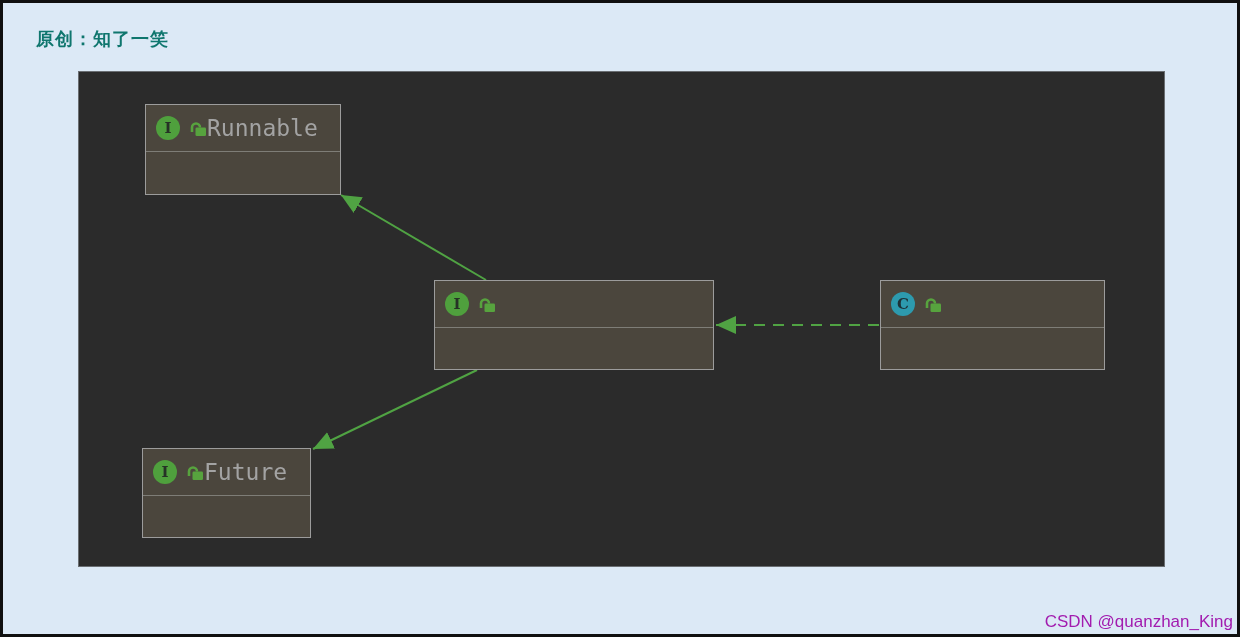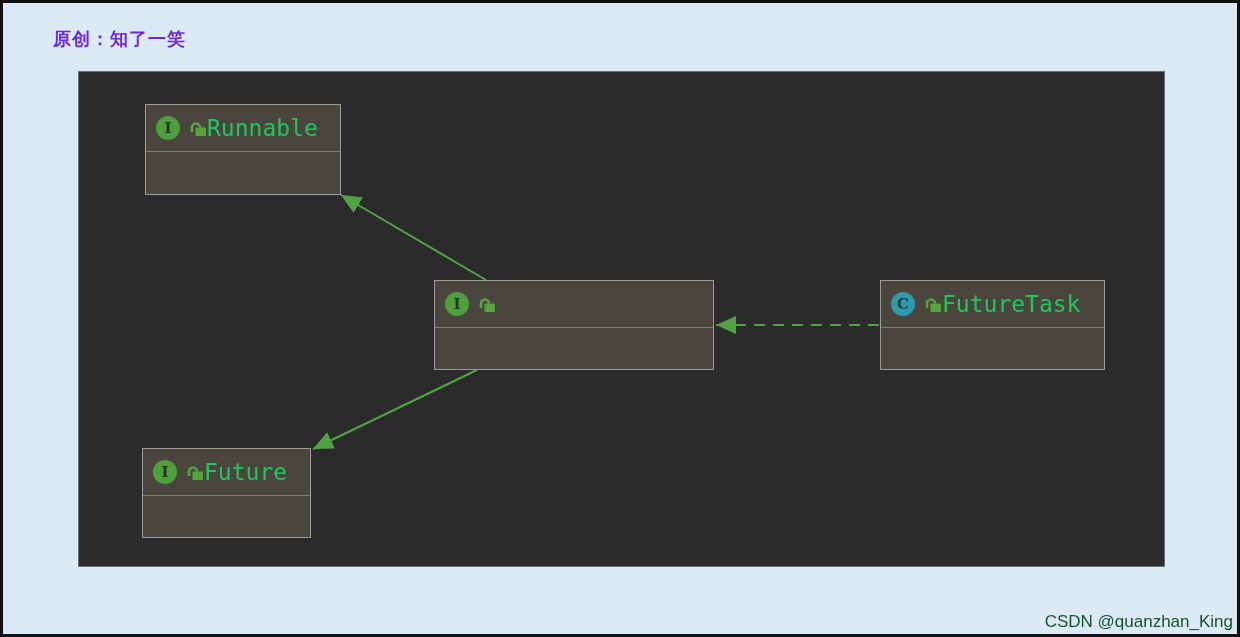--- a/index.html
+++ b/index.html
@@ -8,25 +8,25 @@
     width: 1240px;
     height: 637px;
     box-sizing: border-box;
     border: 3px solid #101010;
     background: #dce9f6;
     overflow: hidden;
     font-family: "Liberation Sans", sans-serif;
   }
   .author-label {
     position: absolute;
-    left: 50px;
+    left: 33px;
     top: 24px;
     font-size: 18px;
     font-weight: bold;
-    color: #6d28d9;
+    color: #0f766e;
     letter-spacing: 1px;
   }
   .diagram-panel {
     position: absolute;
     left: 75px;
     top: 68px;
     width: 1087px;
     height: 496px;
     background: #2b2b2b;
     border: 1px solid #6a6e72;
@@ -76,30 +76,30 @@
     flex: 0 0 24px;
   }
   .type-icon.iface { background: #4fa03d; }
   .type-icon.klass { background: #2d9aae; color: #1d3238; }
   .lock-icon { margin-left: 9px; flex: 0 0 18px; height: 18px; }
   .node-label {
     flex: 1;
     text-align: center;
     font-family: "DejaVu Sans Mono", monospace;
     font-size: 23px;
-    color: #22c55e;
+    color: #a3a3a3;
     padding-right: 28px;
     white-space: nowrap;
   }
   .watermark {
     position: absolute;
     right: 4px;
     bottom: 2px;
     font-size: 17px;
-    color: #14532d;
+    color: #a21caf;
   }
 </style>
 </head>
 <body>
 
 <div class="page">
 
   <div class="author-label">原创：知了一笑</div>
 
   <div class="diagram-panel">
@@ -138,21 +138,20 @@
       <div class="node-body"></div>
     </div>
 
     <div class="uml-node node-future-task">
       <div class="node-header">
         <span class="type-icon klass">C</span>
         <svg class="lock-icon" viewBox="0 0 18 18" width="18" height="18">
           <path d="M3 13 v-4.5 a4 4 0 0 1 8 0" fill="none" stroke="#57a33e" stroke-width="2.6"></path>
           <rect x="6.5" y="8.5" width="10.5" height="8.5" rx="1.2" fill="#57a33e"></rect>
         </svg>
-        <span class="node-label">FutureTask</span>
       </div>
       <div class="node-body"></div>
     </div>
 
     <div class="uml-node node-future">
       <div class="node-header">
         <span class="type-icon iface">I</span>
         <svg class="lock-icon" viewBox="0 0 18 18" width="18" height="18">
           <path d="M3 13 v-4.5 a4 4 0 0 1 8 0" fill="none" stroke="#57a33e" stroke-width="2.6"></path>
           <rect x="6.5" y="8.5" width="10.5" height="8.5" rx="1.2" fill="#57a33e"></rect>

